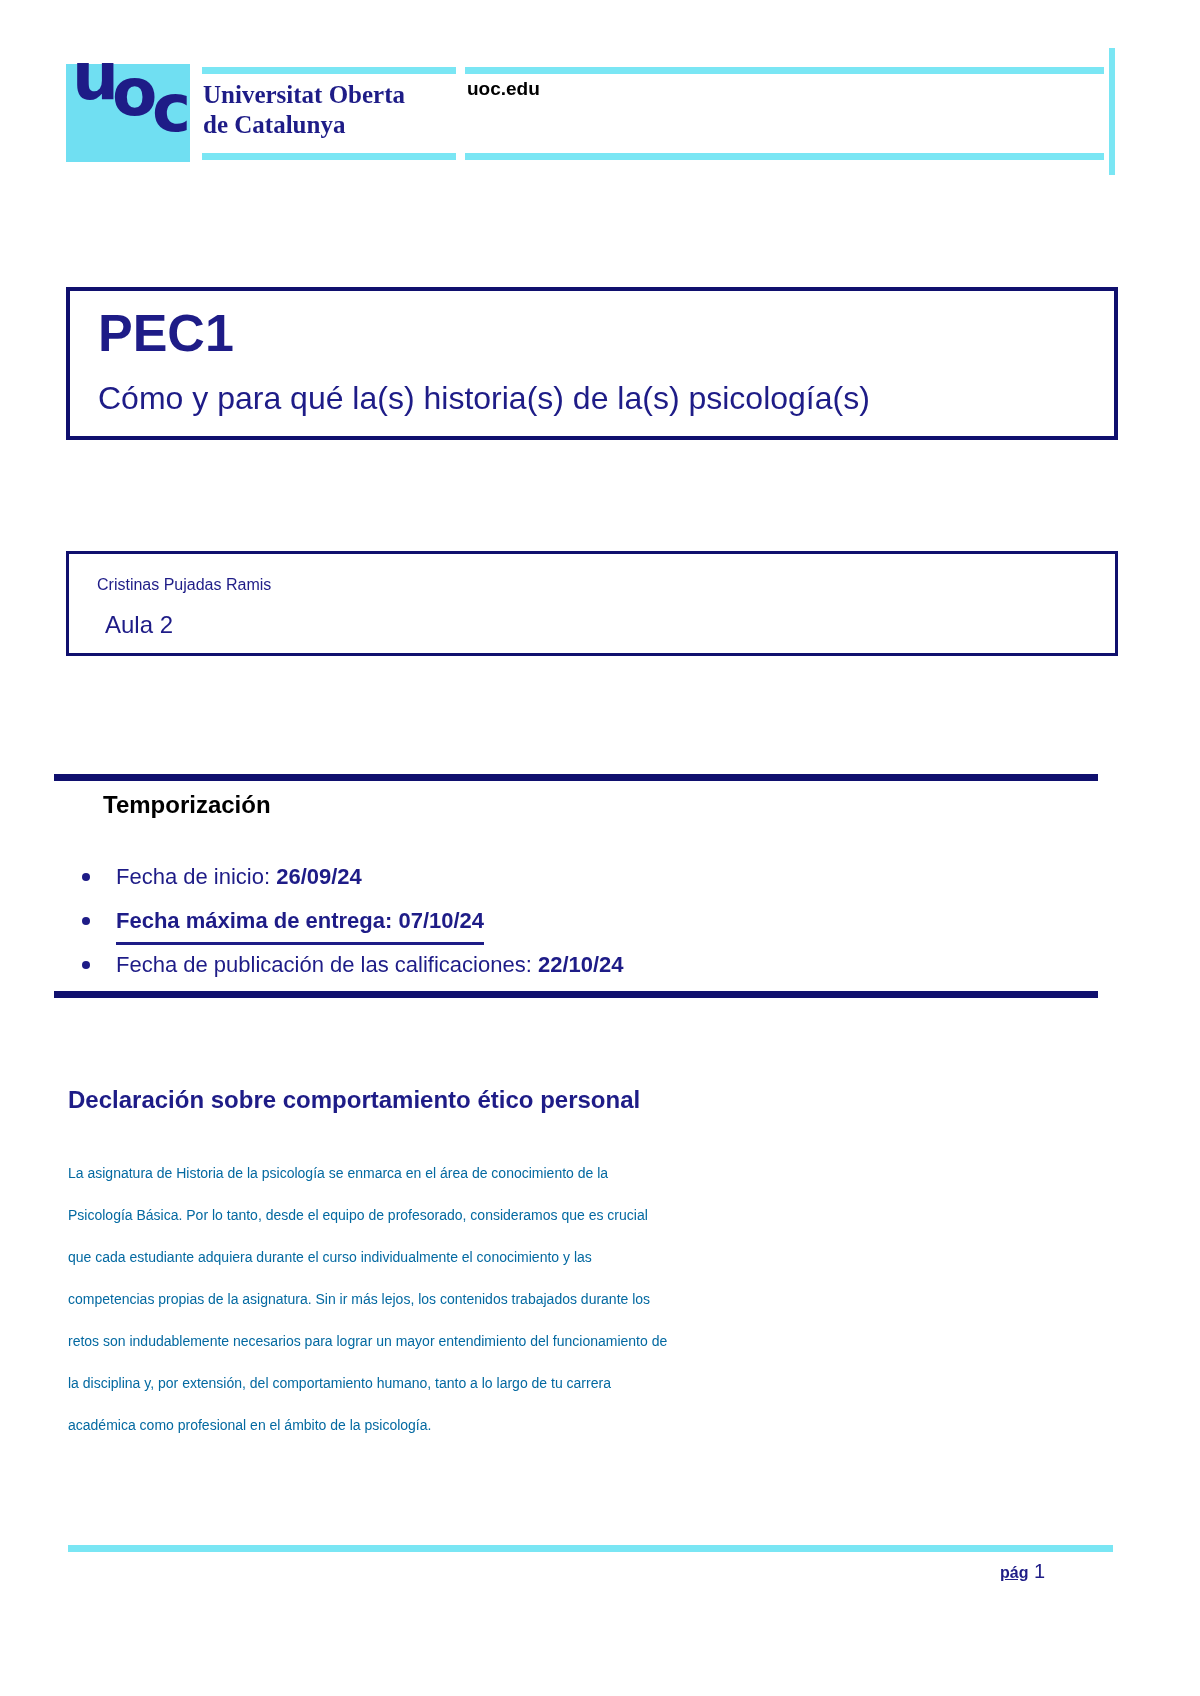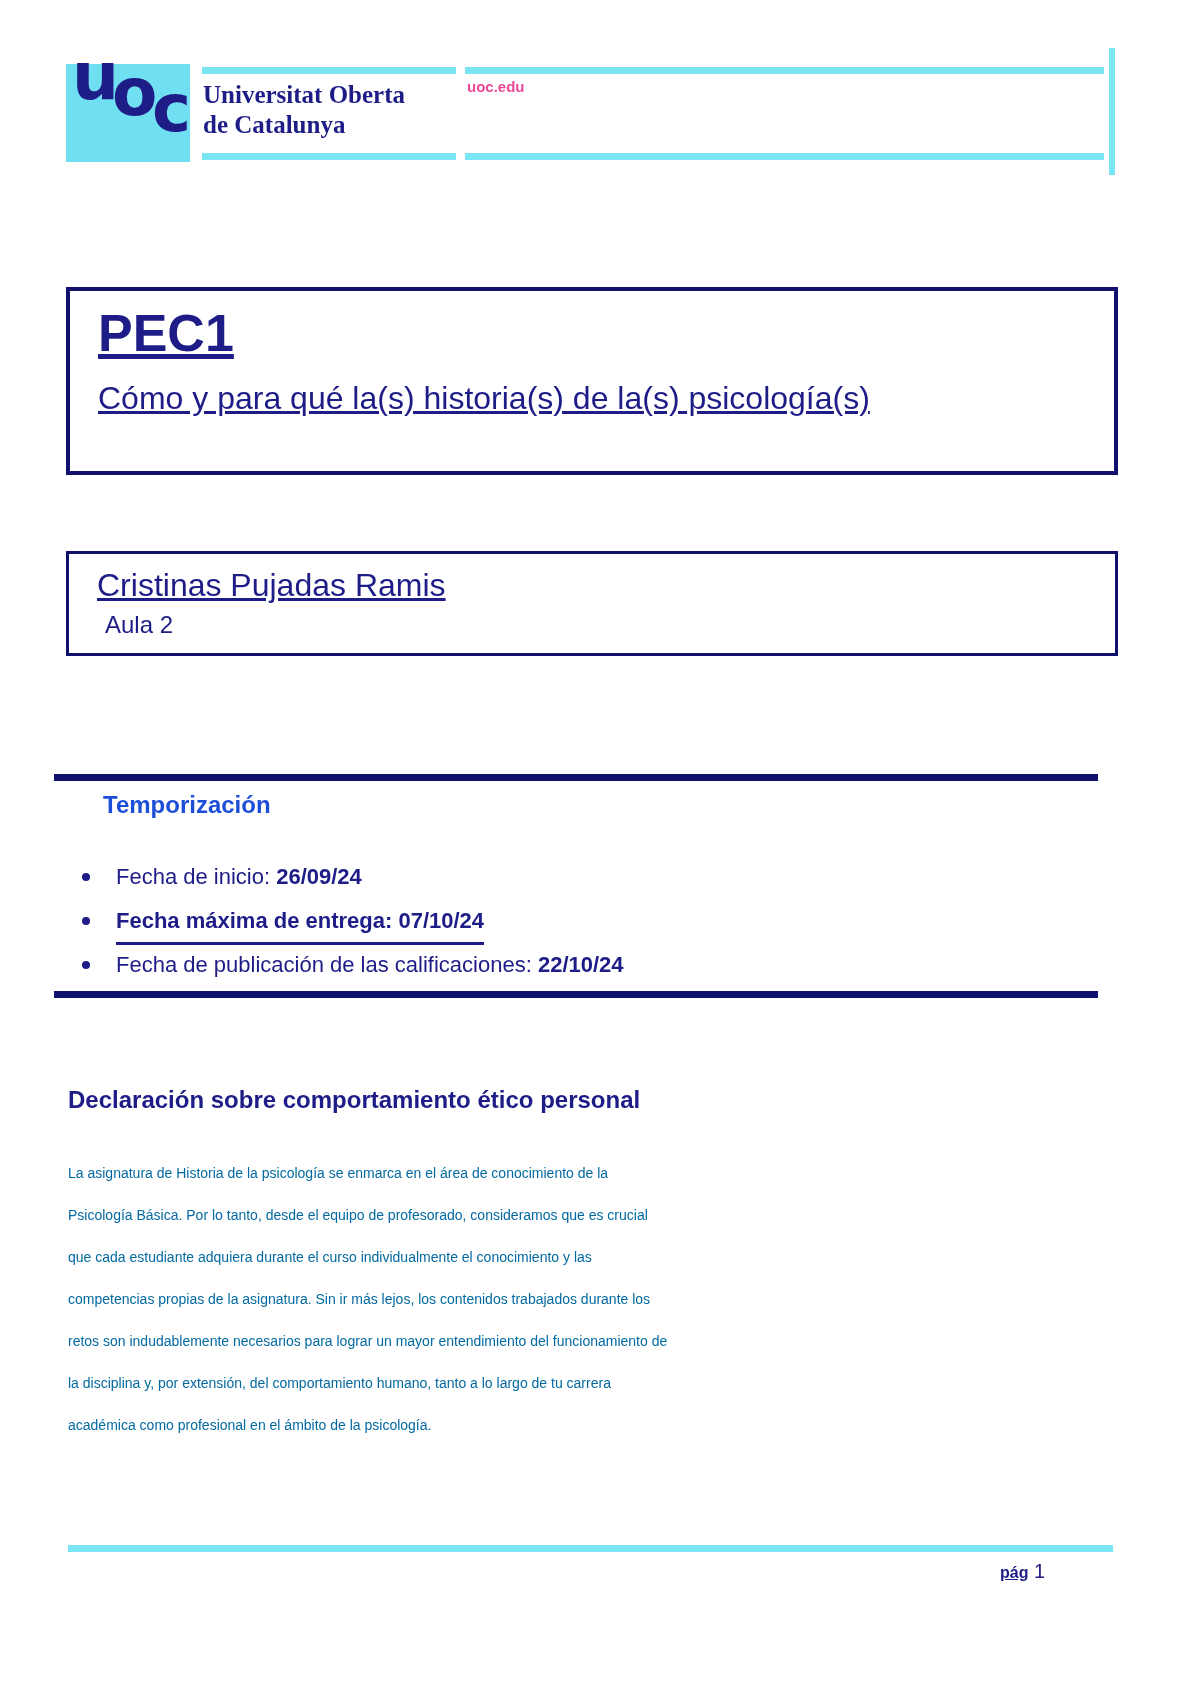--- a/index.html
+++ b/index.html
@@ -26,59 +26,58 @@
   .logo-o{left:46px;top:-4px;}
   .logo-c{left:86px;top:12px;}
   .wordmark{
     position:absolute;left:203px;top:80px;
     font-family:"Liberation Serif", serif;
     font-weight:bold;font-size:25px;line-height:30px;
     color:#1e1c87;
   }
   .website{
     position:absolute;left:467px;top:78px;
-    font-weight:bold;font-size:15px;
-    color:#ec4899;
+    font-weight:bold;font-size:19px;
+    color:#000000;
   }
   .cyan-line{position:absolute;height:7px;background:#7ae6f4;}
   .hl-top-a{left:202px;top:67px;width:254px;}
   .hl-top-b{left:465px;top:67px;width:639px;}
   .hl-bot-a{left:202px;top:153px;width:254px;}
   .hl-bot-b{left:465px;top:153px;width:639px;}
   .vl-right{left:1109px;top:48px;width:6px;height:127px;}
   
   .title-box{
-    position:absolute;left:66px;top:287px;width:1052px;height:188px;
+    position:absolute;left:66px;top:287px;width:1052px;height:153px;
     border:4px solid #10106e;box-sizing:border-box;
     padding:12px 0 12px 28px;
-    text-decoration:underline;
   }
   .doc-title{
     font-size:52px;font-weight:bold;line-height:60px;margin:0;
     color:#1e1c87;
   }
   .doc-subtitle{
     font-size:32px;line-height:28px;margin-top:21px;
     color:#1e1c87;
   }
   
   .author-box{
     position:absolute;left:66px;top:551px;width:1052px;height:105px;
     border:3px solid #10106e;box-sizing:border-box;
     padding:16px 0 0 28px;
   }
-  .author-name{font-size:32px;line-height:30px;text-decoration:underline;}
+  .author-name{font-size:16px;line-height:30px;}
   .author-aula{font-size:24px;line-height:30px;margin-top:10px;margin-left:8px;}
   
   .rule-navy{position:absolute;left:54px;width:1044px;height:7px;background:#10106e;}
   .rule-sched-top{top:774px;}
   .rule-sched-bottom{top:991px;}
   .sched-heading{
     position:absolute;left:103px;top:791px;
-    font-size:24px;font-weight:bold;color:#1d4ed8;
+    font-size:24px;font-weight:bold;color:#000000;
   }
   .sched-list{
     position:absolute;left:82px;top:863px;width:960px;
     list-style:none;margin:0;padding:0;
   }
   .sched-list li{
     position:relative;
     padding-left:34px;
     font-size:22px;line-height:28px;
     margin-bottom:16px;

